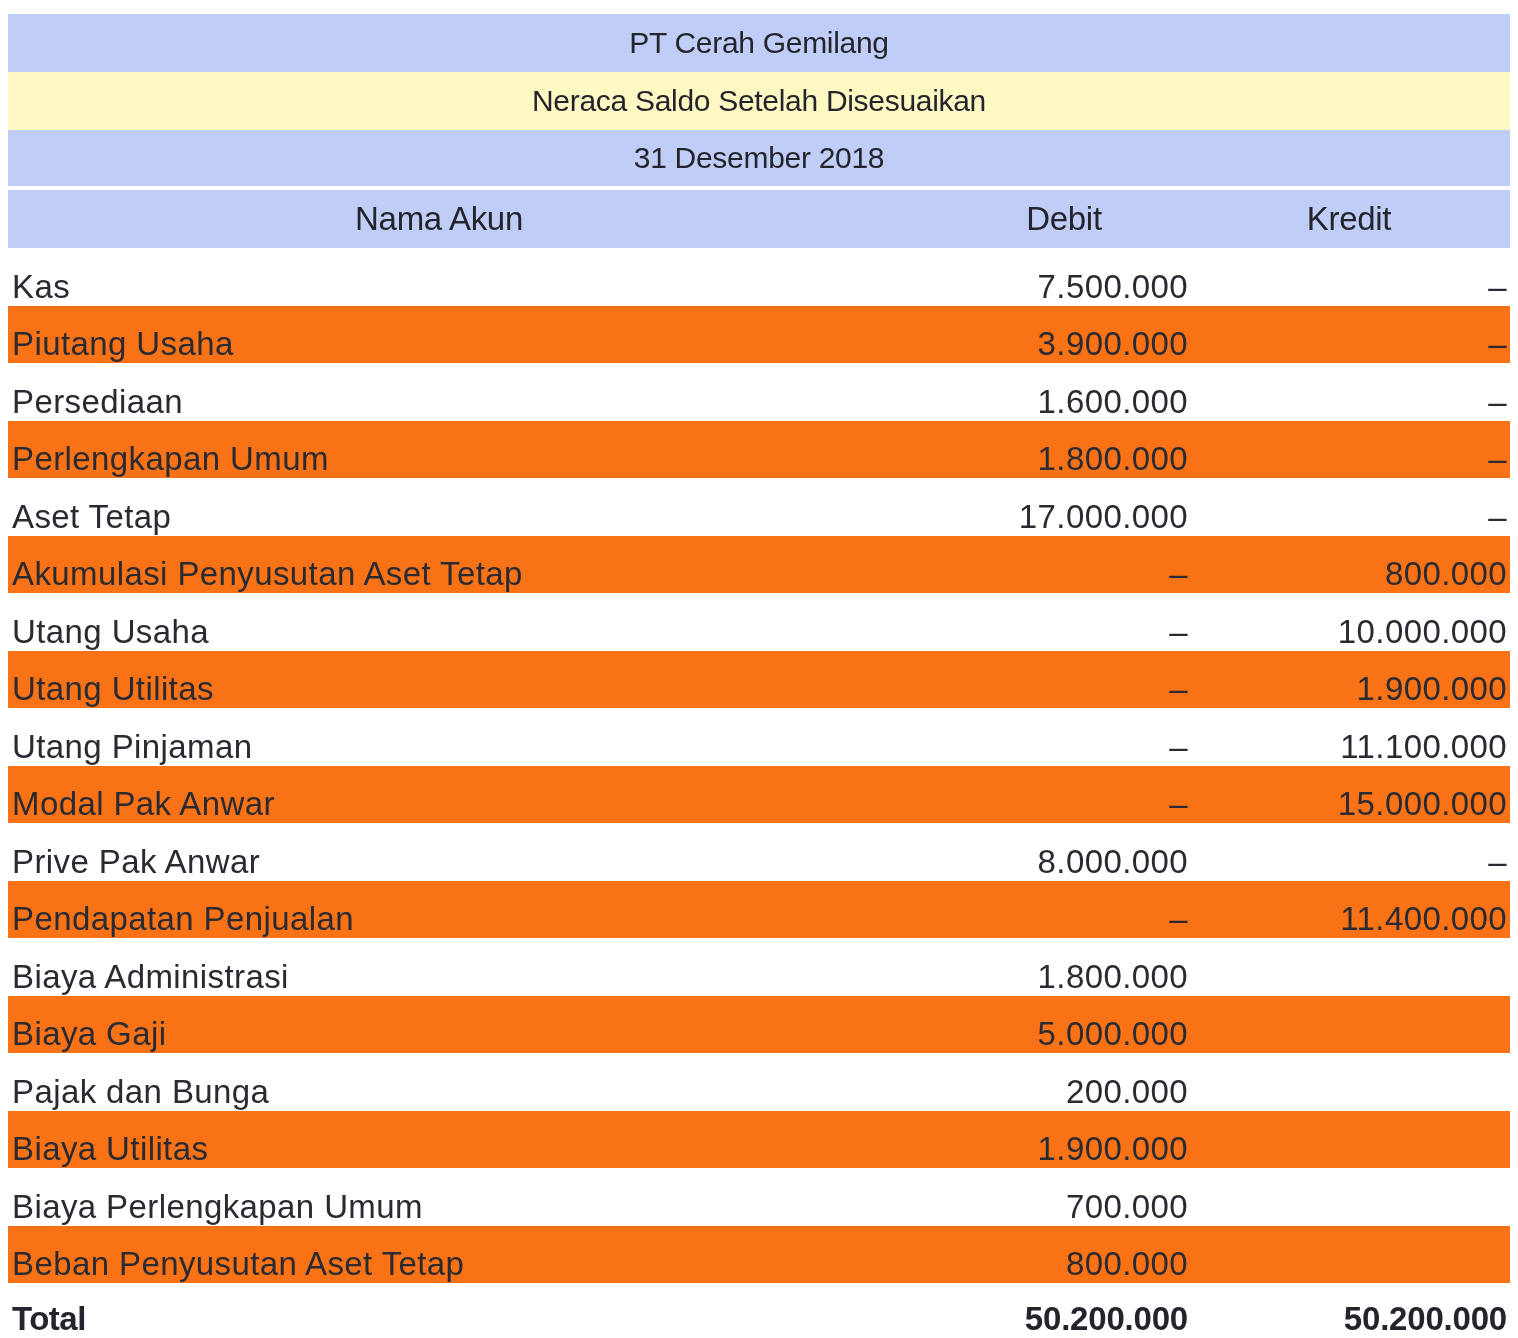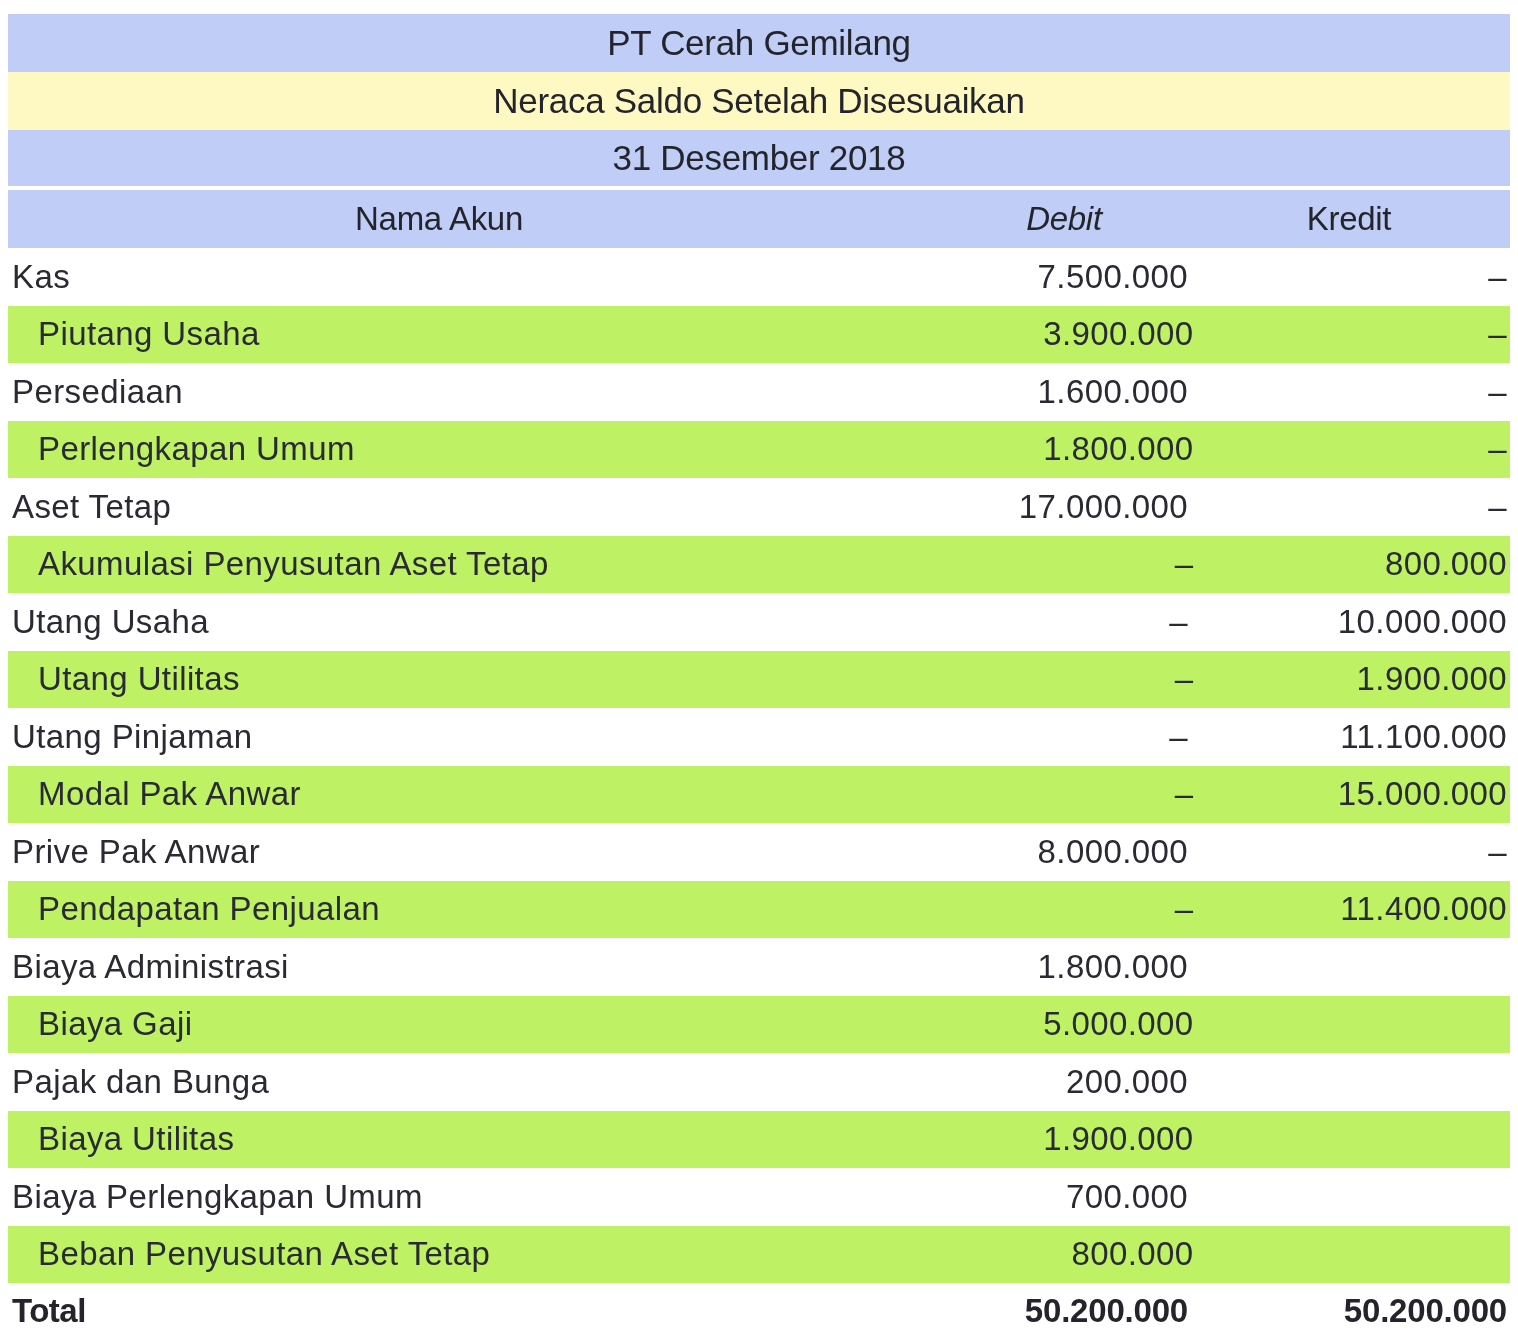--- a/index.html
+++ b/index.html
@@ -19,53 +19,53 @@
       position: absolute;
       left: 8px;
       top: 14px;
       width: 1502px;
     }
     .band {
       height: 58px;
       display: flex;
       align-items: center;
       justify-content: center;
-      font-size: 35px;
+      font-size: 30px;
       letter-spacing: -0.3px;
       text-align: right;
     }
     .band.blue { background: #c0cdf6; }
     .band.white { background: #fef9c3; }
     .band.date { height: 56px; }
     .gap { height: 4px; background: #ffffff; }
 
     .header-row {
       height: 58px;
       background: #c0cdf6;
       display: flex;
       align-items: center;
       font-size: 33px;
       letter-spacing: -0.3px;
     }
     .col-name { width: 862px; }
     .col-debit { width: 318px; }
     .col-kredit { width: 322px; }
     .header-row .col-name { text-align: center; }
-    .header-row .col-debit { text-align: center; padding-left: 70px; box-sizing: border-box; font-style: italic; }
+    .header-row .col-debit { text-align: center; padding-left: 70px; box-sizing: border-box; }
     .header-row .col-kredit { text-align: center; box-sizing: border-box; }
 
     .row {
       height: 57.5px;
       display: flex;
-      align-items: center;
+      align-items: flex-end;
       font-size: 33px;
       letter-spacing: 0.4px;
       color: #2a2a32;
     }
-    .row.blue { background: #bef264; padding-left: 26px; }
+    .row.blue { background: #f97316; }
     .row.white { background: #ffffff; }
     .row .col-name {
       padding-left: 4px;
       box-sizing: border-box;
       white-space: nowrap;
     }
     .row .col-debit {
       text-align: right;
       box-sizing: border-box;
     }

